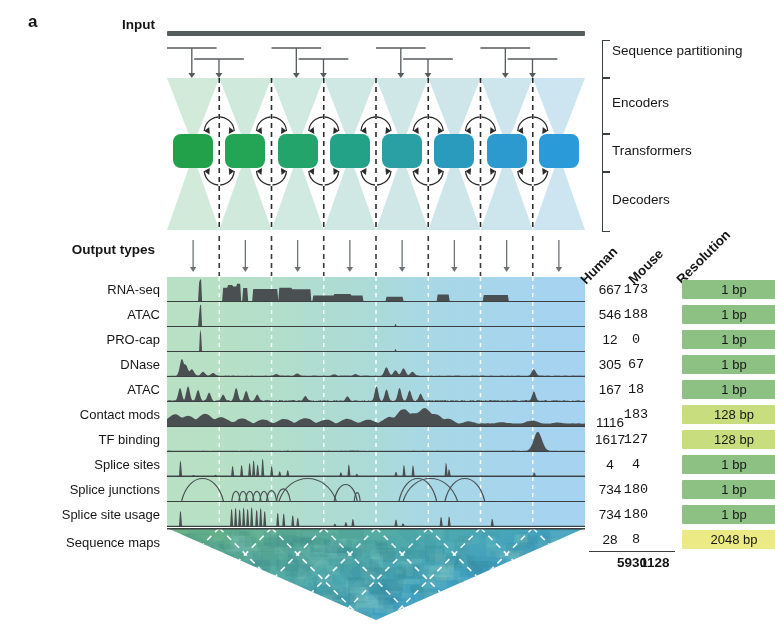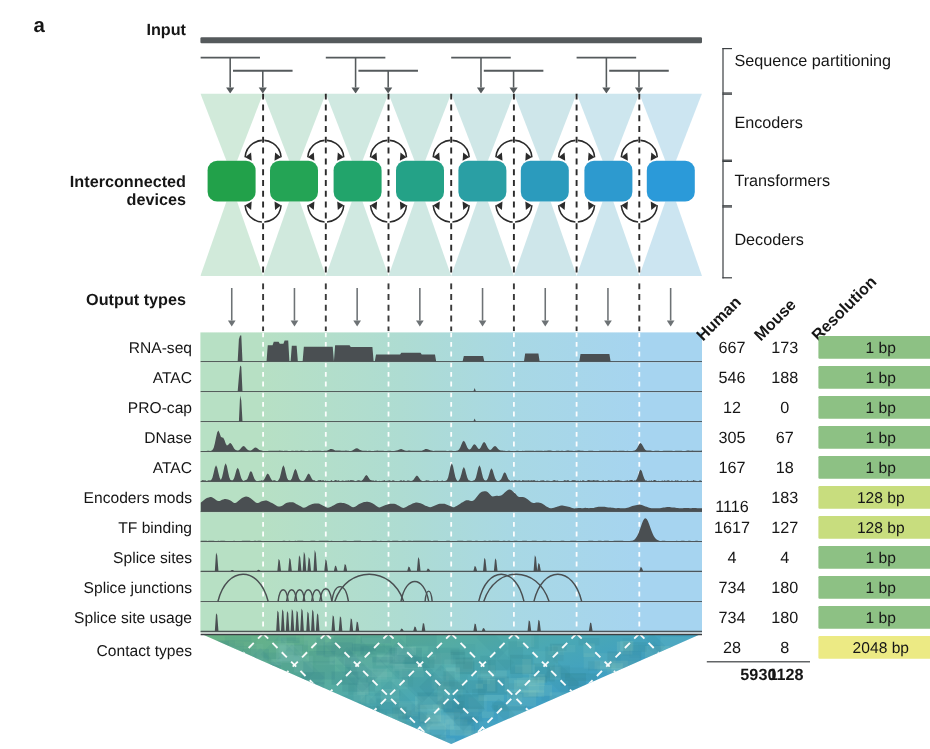--- a/index.html
+++ b/index.html
@@ -120,21 +120,21 @@
     white-space: nowrap;
   }
   .num {
     position: absolute;
     font-size: 13.5px;
     text-align: center;
     line-height: 25px;
     height: 25px;
   }
   .num.human { left: 588px; width: 44px; }
-  .num.mouse { left: 634px; width: 40px; }
+  .num.mouse { left: 616px; width: 40px; font-family: Liberation Mono, monospace; }
   .res {
     position: absolute;
     left: 682px;
     width: 104px;
     height: 19px;
     line-height: 19px;
     text-align: center;
     font-size: 13px;
     border-radius: 1px;
   }
@@ -151,21 +151,20 @@
   }
 </style>
 </head>
 <body>
 
 <div class="fig">
 
   <div class="abs" id="panel-letter">a</div>
 
   <div class="abs stage-label" id="label-input">Input</div>
-  <div class="abs stage-label" id="label-devices">Interconnected devices</div>
   <div class="abs stage-label" id="label-output">Output types</div>
 
   <div class="abs" id="seq-bar"></div>
 
   <div class="abs" id="partition" style="left:167px; top:44px; width:418px; height:34px;">
       <svg width="418" height="34" viewBox="0 0 418 34" style="position: absolute; left: 0px; top: 0px;">
         <line x1="0" y1="4" x2="49.637499999999996" y2="4" stroke="#555a5c" stroke-width="1.6"></line>
         <line x1="104.5" y1="4" x2="154.1375" y2="4" stroke="#555a5c" stroke-width="1.6"></line>
         <line x1="209" y1="4" x2="258.6375" y2="4" stroke="#555a5c" stroke-width="1.6"></line>
         <line x1="313.5" y1="4" x2="363.1375" y2="4" stroke="#555a5c" stroke-width="1.6"></line>
@@ -311,26 +310,26 @@
         <path d="M388.675,31 L395.075,31 L391.875,36 Z" fill="#6d7275"></path>
       </svg>
     </div>
 
   <div class="tlabels" id="tlabels">
       <div class="track-label" style="top: 0px;">RNA-seq</div>
       <div class="track-label" style="top: 25px;">ATAC</div>
       <div class="track-label" style="top: 50px;">PRO-cap</div>
       <div class="track-label" style="top: 75px;">DNase</div>
       <div class="track-label" style="top: 100px;">ATAC</div>
-      <div class="track-label" style="top: 125px;">Encoders mods</div>
+      <div class="track-label" style="top: 125px;">Contact mods</div>
       <div class="track-label" style="top: 150px;">TF binding</div>
       <div class="track-label" style="top: 175px;">Splice sites</div>
       <div class="track-label" style="top: 200px; padding-left: 28px;">Splice junctions</div>
       <div class="track-label" style="top: 225px;">Splice site usage</div>
-      <div class="track-label" style="top: 253px;">Contact types</div>
+      <div class="track-label" style="top: 253px;">Sequence maps</div>
     </div>
 
   <div class="abs" id="tracks">
       <div class="track" style="background: linear-gradient(to right, rgb(183, 224, 196) 0%, rgb(183, 224, 196) 12%, rgb(174, 220, 210) 40%, rgb(168, 216, 228) 62%, rgb(166, 212, 240) 88%, rgb(166, 212, 240) 100%);">
         <svg width="418" height="25" viewBox="0 0 418 25" class="track-svg" style="position: absolute; left: 0px; top: 0px;">
           <line x1="52.25" y1="0" x2="52.25" y2="25" stroke="#ffffff" stroke-width="1.5" stroke-dasharray="4 4" opacity="0.95"></line>
           <line x1="104.5" y1="0" x2="104.5" y2="25" stroke="#ffffff" stroke-width="1.5" stroke-dasharray="4 4" opacity="0.95"></line>
           <line x1="156.75" y1="0" x2="156.75" y2="25" stroke="#ffffff" stroke-width="1.5" stroke-dasharray="4 4" opacity="0.95"></line>
           <line x1="209" y1="0" x2="209" y2="25" stroke="#ffffff" stroke-width="1.5" stroke-dasharray="4 4" opacity="0.95"></line>
           <line x1="261.25" y1="0" x2="261.25" y2="25" stroke="#ffffff" stroke-width="1.5" stroke-dasharray="4 4" opacity="0.95"></line>

